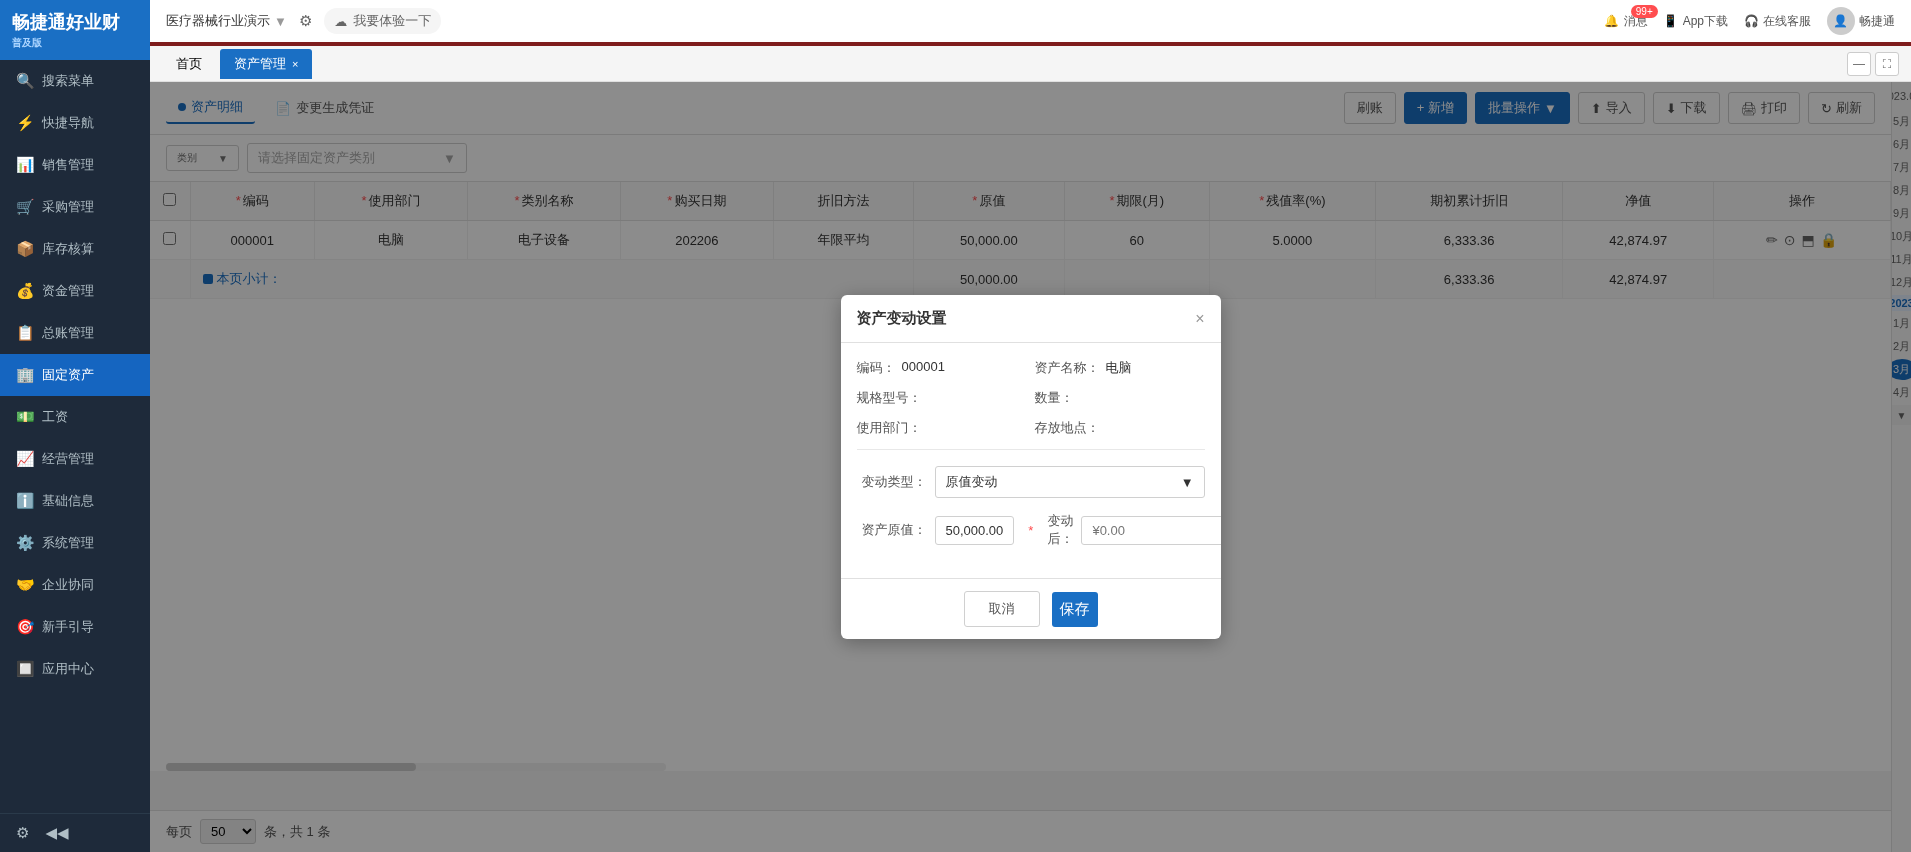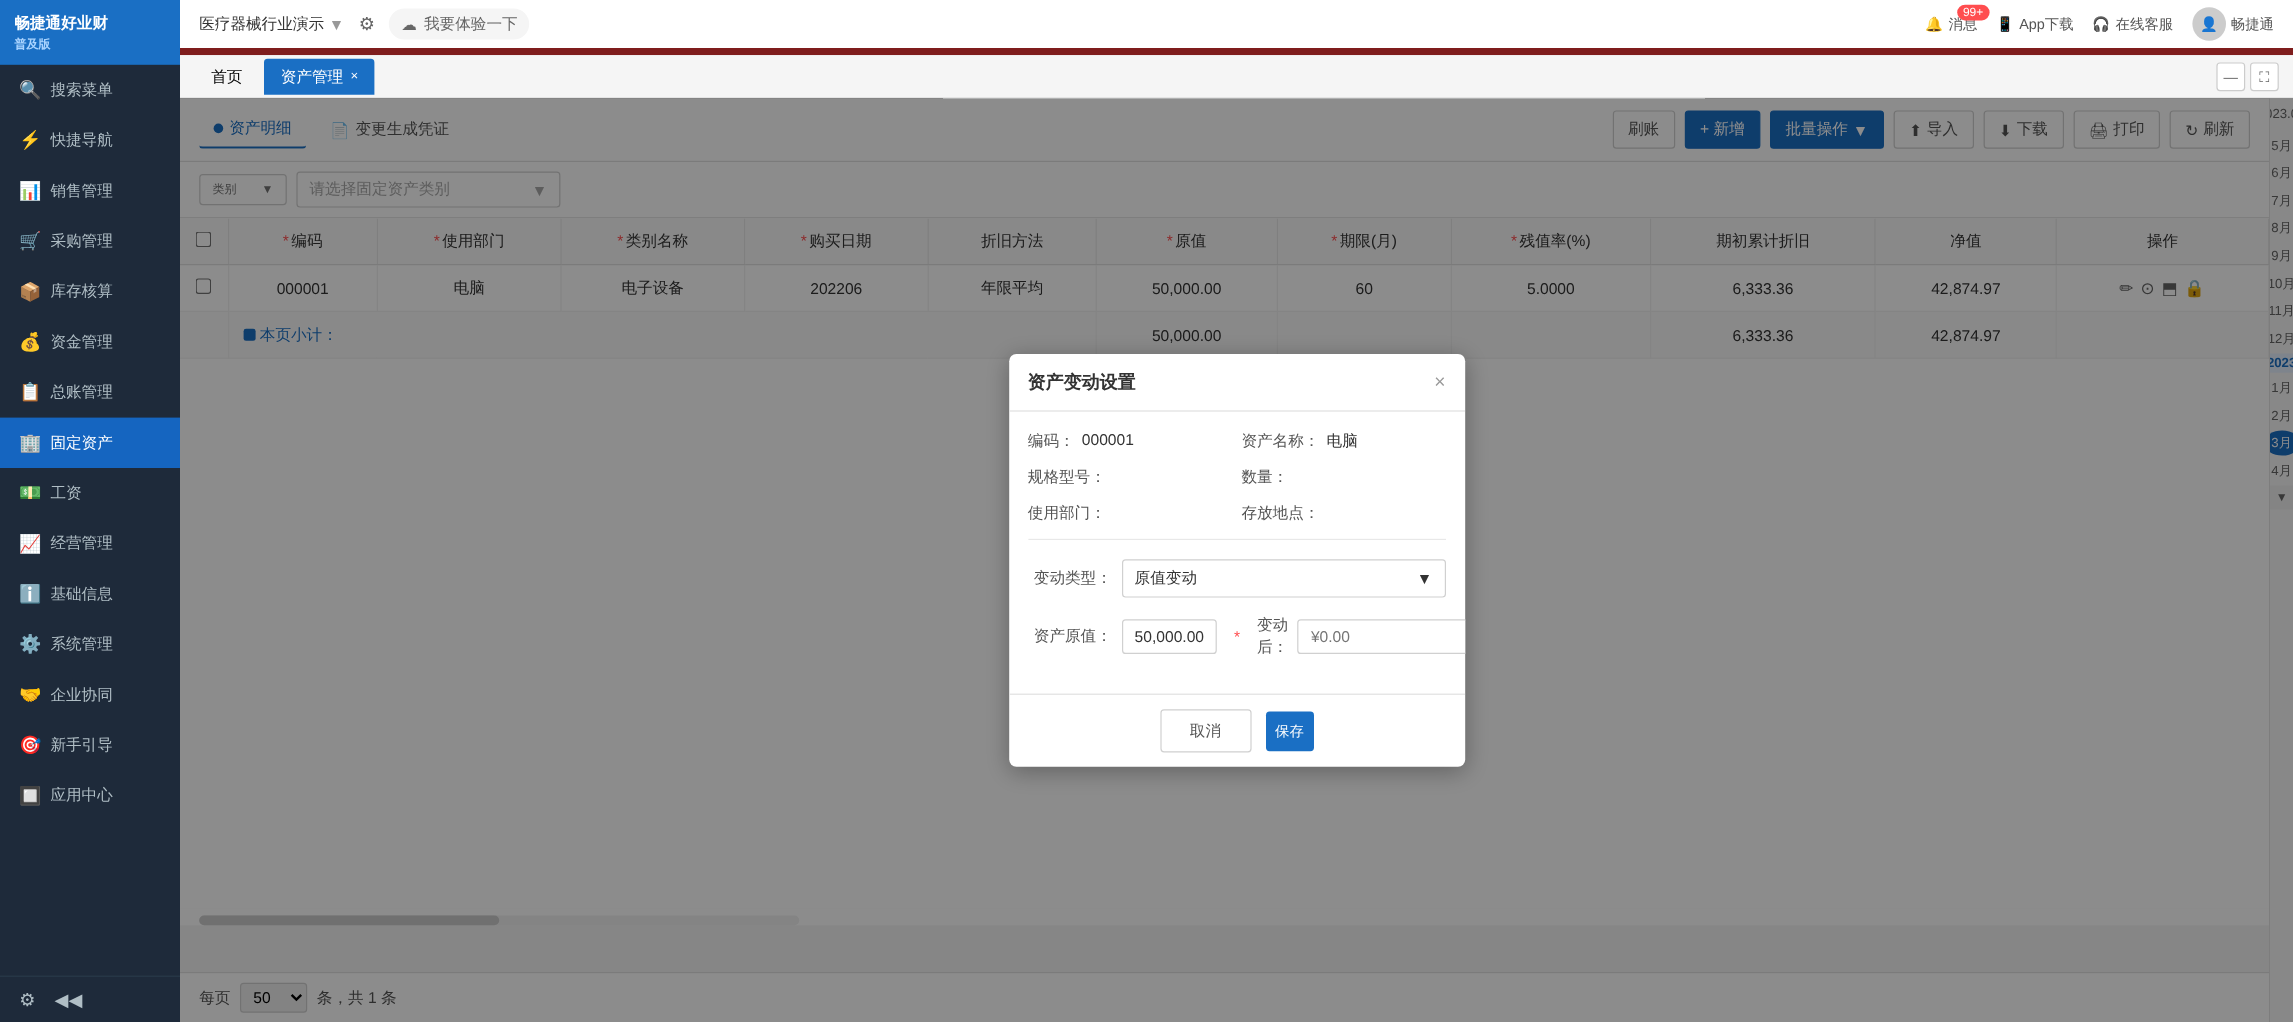--- a/index.html
+++ b/index.html
@@ -58,21 +58,21 @@
       flex: 1;
       display: flex;
       flex-direction: column;
       height: 100%;
       overflow: hidden;
     }
 
     
     .topbar {
       background: white;
-      border-bottom: 6px solid #7f1d1d;
+      border-bottom: 4px solid #7f1d1d;
       display: flex;
       align-items: center;
       padding: 0 16px;
       height: 46px;
       gap: 12px;
     }
     .topbar-company {
       font-size: 13px;
       color: #333;
       font-weight: 500;
@@ -455,30 +455,30 @@
       font-size: 13px;
       color: #555;
     }
     .btn-save {
       padding: 8px 8px;
       border: none;
       border-radius: 3px;
       background: #1a6fc4;
       color: white;
       cursor: pointer;
-      font-size: 12px;
+      font-size: 15px;
     }
   </style>
 </head>
 <body>
 
 <div class="sidebar">
   <div class="sidebar-logo">
     <div>
-      <div style="font-size:13px; font-weight:bold;">畅捷通好业财</div>
+      <div style="font-size:18px; font-weight:bold;">畅捷通好业财</div>
       <div style="font-size:10px; color:#aad4ff; margin-top:2px;">普及版</div>
     </div>
   </div>
   <div class="sidebar-scroll">
     <div class="sidebar-item">
       <span class="icon">🔍</span>
       <span>搜索菜单</span>
     </div>
     <div class="sidebar-item">
       <span class="icon">⚡</span>

